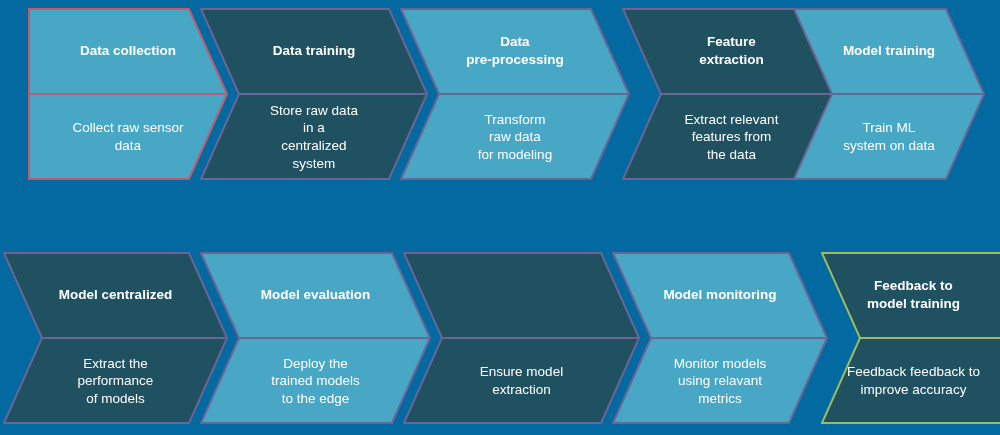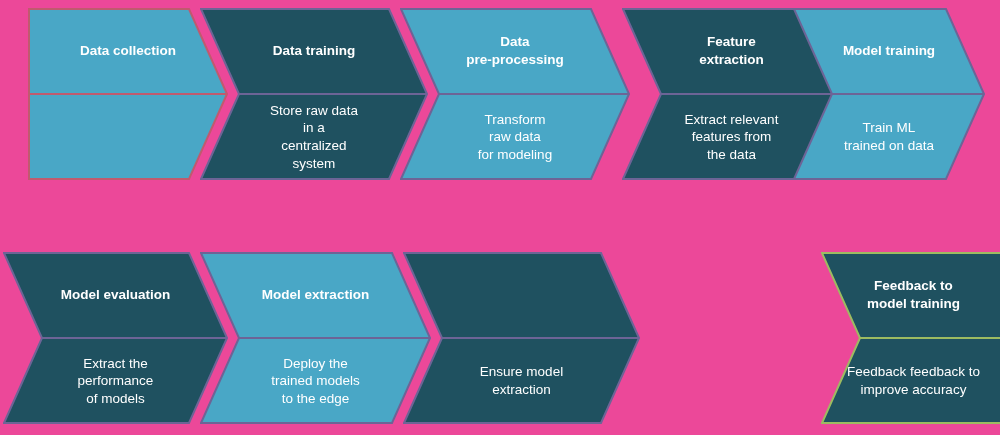--- a/index.html
+++ b/index.html
@@ -5,21 +5,21 @@
   html, body {
     margin: 0;
     padding: 0;
     background: #ffffff;
     font-family: "Liberation Sans", "DejaVu Sans", sans-serif;
   }
   .canvas {
     position: relative;
     width: 1000px;
     height: 435px;
-    background: #ec4899;
+    background: #0369a1;
     overflow: hidden;
   }
   .flow-row {
     position: absolute;
     left: 0;
     width: 1000px;
     height: 172px;
   }
   .flow-row.row-1 { top: 8px; }
   .flow-row.row-2 { top: 252px; }
@@ -77,20 +77,22 @@
 <div class="canvas">
 
   <div class="flow-row row-1">
 
     <div class="step s1">
       <svg width="200" height="172" viewBox="0 0 200 172">
         <polygon points="1,1 161,1 199,86 161,171 1,171" stroke-width="2" fill="#49a7c6" stroke="#c05a6e"></polygon>
         <line x1="1" y1="86" x2="199" y2="86" stroke-width="2" stroke="#c05a6e"></line>
       </svg>
       <div class="label step-title">Data collection</div>
+      <div class="label step-desc">Collect raw sensor
+data</div>
     </div>
 
     <div class="step s2">
       <svg width="228" height="172" viewBox="0 0 228 172">
         <polygon points="1,1 189,1 227,86 189,171 1,171 39,86" stroke-width="2" fill="#1f5160" stroke="#6d6496"></polygon>
         <line x1="39" y1="86" x2="227" y2="86" stroke-width="2" stroke="#6d6496"></line>
       </svg>
       <div class="label step-title">Data training</div>
       <div class="label step-desc">Store raw data
 in a
@@ -122,58 +124,68 @@
 the data</div>
     </div>
 
     <div class="step s5">
       <svg width="192" height="172" viewBox="0 0 192 172">
         <polygon points="1,1 153,1 191,86 153,171 1,171 39,86" stroke-width="2" fill="#49a7c6" stroke="#6d6496"></polygon>
         <line x1="39" y1="86" x2="191" y2="86" stroke-width="2" stroke="#6d6496"></line>
       </svg>
       <div class="label step-title">Model training</div>
       <div class="label step-desc">Train ML
-trained on data</div>
+system on data</div>
     </div>
 
   </div>
 
   <div class="flow-row row-2">
 
     <div class="step s1">
       <svg width="225" height="172" viewBox="0 0 225 172">
         <polygon points="1,1 186,1 224,86 186,171 1,171 39,86" stroke-width="2" fill="#1f5160" stroke="#6d6496"></polygon>
         <line x1="39" y1="86" x2="224" y2="86" stroke-width="2" stroke="#6d6496"></line>
       </svg>
-      <div class="label step-title">Model evaluation</div>
+      <div class="label step-title">Model centralized</div>
       <div class="label step-desc">Extract the
 performance
 of models</div>
     </div>
 
     <div class="step s2">
       <svg width="231" height="172" viewBox="0 0 231 172">
         <polygon points="1,1 192,1 230,86 192,171 1,171 39,86" stroke-width="2" fill="#49a7c6" stroke="#6d6496"></polygon>
         <line x1="39" y1="86" x2="230" y2="86" stroke-width="2" stroke="#6d6496"></line>
       </svg>
-      <div class="label step-title">Model extraction</div>
+      <div class="label step-title">Model evaluation</div>
       <div class="label step-desc">Deploy the
 trained models
 to the edge</div>
     </div>
 
     <div class="step s3">
       <svg width="237" height="172" viewBox="0 0 237 172">
         <polygon points="1,1 198,1 236,86 198,171 1,171 39,86" stroke-width="2" fill="#1f5160" stroke="#6d6496"></polygon>
         <line x1="39" y1="86" x2="236" y2="86" stroke-width="2" stroke="#6d6496"></line>
       </svg>
       <div class="label step-desc">Ensure model
 extraction</div>
     </div>
 
+    <div class="step s4">
+      <svg width="216" height="172" viewBox="0 0 216 172">
+        <polygon points="1,1 177,1 215,86 177,171 1,171 39,86" stroke-width="2" fill="#49a7c6" stroke="#6d6496"></polygon>
+        <line x1="39" y1="86" x2="215" y2="86" stroke-width="2" stroke="#6d6496"></line>
+      </svg>
+      <div class="label step-title">Model monitoring</div>
+      <div class="label step-desc">Monitor models
+using relavant
+metrics</div>
+    </div>
 
     <div class="step s5">
       <svg width="185" height="172" viewBox="0 0 185 172">
         <polygon points="1,1 184,1 184,171 1,171 39,86" stroke-width="2" fill="#1f5160" stroke="#9dbb61"></polygon>
         <line x1="39" y1="86" x2="184" y2="86" stroke-width="2" stroke="#9dbb61"></line>
       </svg>
       <div class="label step-title">Feedback to
 model training</div>
       <div class="label step-desc">Feedback feedback to
 improve accuracy</div>

